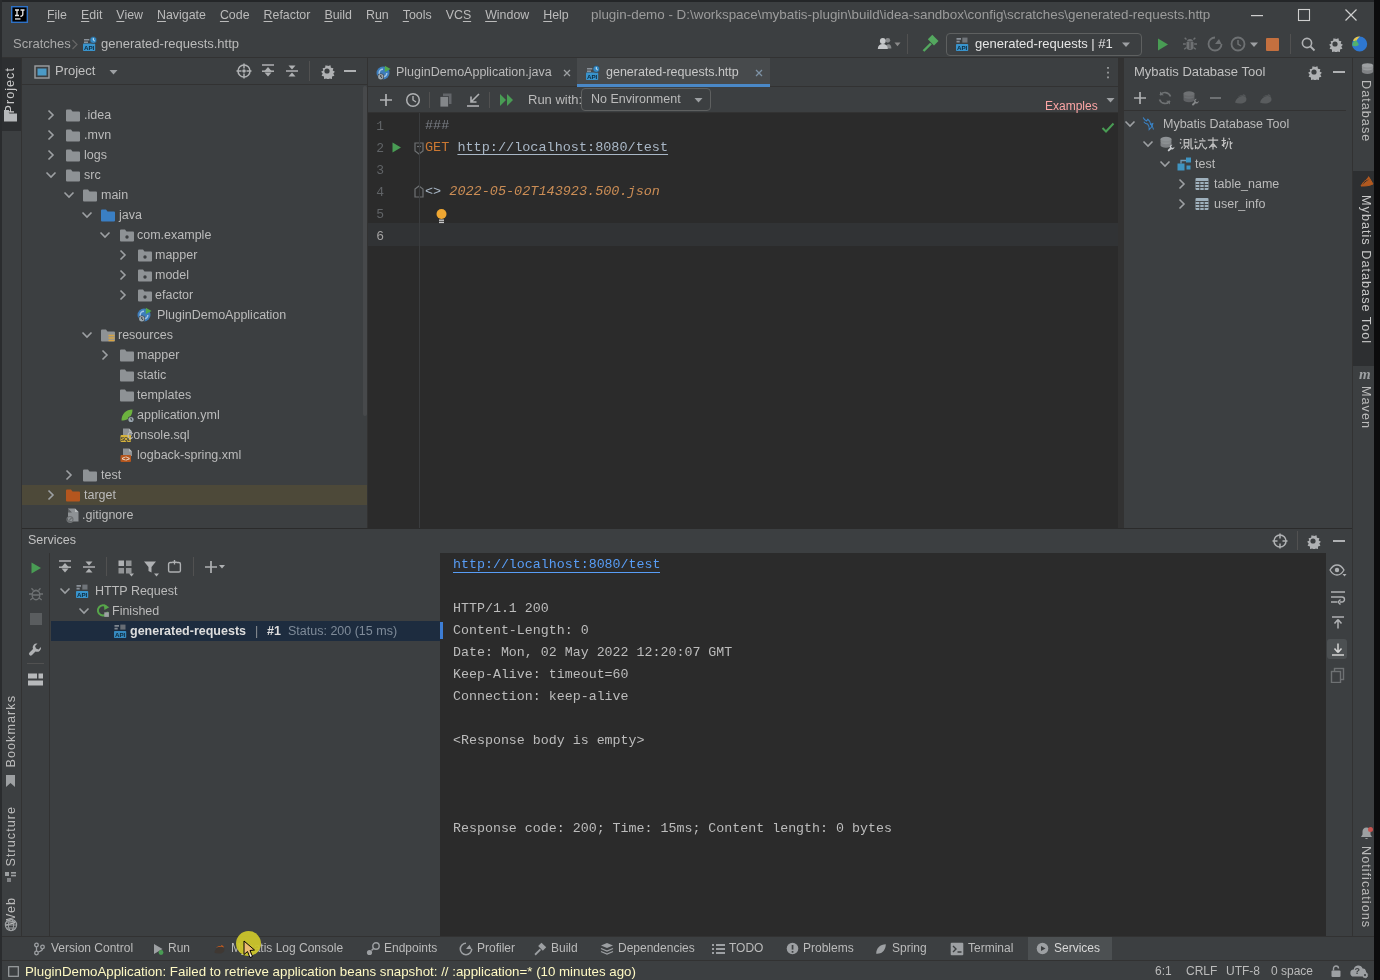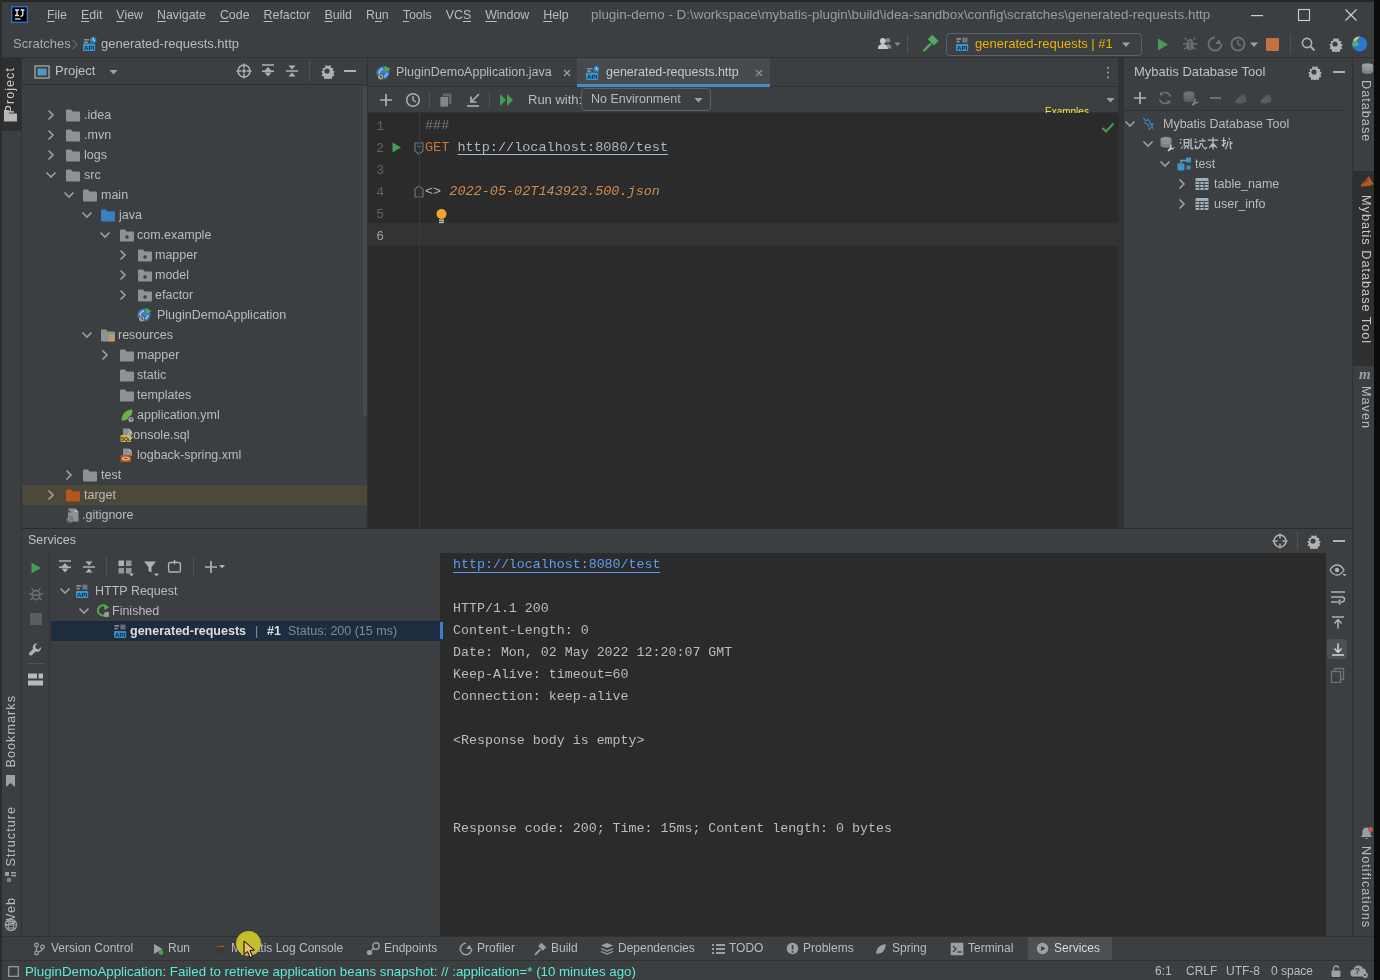--- a/index.html
+++ b/index.html
@@ -99,21 +99,21 @@
       </svg>
     <rect class="abs" style="left:907px;top:4px;width:1px;height:20px;background:#515151"></rect>
     <svg class="abs" style="left:921px;top:4px" width="19" height="19" viewBox="0 0 19 19">
         <path d="M2.5 17 L10 9.5" stroke="#54a85f" stroke-width="2.4"></path>
         <path d="M6.8 5.3 L11.3 0.8 L17.5 7 L13 11.5z" fill="#54a85f"></path>
       </svg>
     <div class="abs" style="left:946px;top:3px;width:196px;height:23px;border:1px solid #5e6060;border-radius:4px;"></div>
     <svg class="abs" style="left:955px;top:6px" width="16" height="16" viewBox="0 0 16 16">
         <use href="#apiplain"></use>
       </svg>
-    <div class="abs" style="left:975px;top:5px;height:18px;line-height:18px;color:#eab308;font-size:13px;">generated-requests | #1</div>
+    <div class="abs" style="left:975px;top:5px;height:18px;line-height:18px;color:#e5e5e5;font-size:13px;">generated-requests | #1</div>
     <svg class="abs" style="left:1120px;top:11px" width="12" height="8" viewBox="0 0 12 8">
         <path d="M2 1.5 l4 4.5 4-4.5z" fill="#9da0a3"></path>
       </svg>
     <svg class="abs" style="left:1155px;top:7px" width="15" height="15" viewBox="0 0 15 15">
         <path d="M3 1.5 L13 7.5 L3 13.5z" fill="#499C54"></path>
       </svg>
     <svg class="abs" style="left:1182px;top:6px" width="16" height="16" viewBox="0 0 16 16" fill="#6e7173">
         <path d="M4.5 6 h7 v4.5 a3.5 3.5 0 0 1-7 0z"></path>
         <path d="M5 5.5 a3 2.6 0 0 1 6 0z"></path>
         <path d="M4.5 3.5 l-1.8-1.8 M11.5 3.5 l1.8-1.8 M3.8 8 H1 M15 8 h-2.8 M4.5 11.5 l-2.3 1.8 M11.5 11.5 l2.3 1.8" stroke="#6e7173" stroke-width="1.4" fill="none"></path>
@@ -511,21 +511,21 @@
     <svg class="abs" style="left:130px;top:5px" width="18" height="16" viewBox="0 0 18 16">
         <path d="M2 2 L8 8 L2 14z" fill="#499C54"></path>
         <path d="M9 2 L15 8 L9 14z" fill="#499C54"></path>
       </svg>
     <div class="abs" style="left:160px;top:5px;color:#bbbbbb;font-size:13px">Run with:</div>
     <div class="abs" style="left:213px;top:1px;width:130px;height:23px;border:1px solid #5e6060;border-radius:4px"></div>
     <div class="abs" style="left:223px;top:5px;color:#bbbbbb;font-size:12.5px">No Environment</div>
     <svg class="abs" style="left:325px;top:10px" width="11" height="7" viewBox="0 0 11 7">
         <path d="M1.5 1 l4 4.5 4-4.5z" fill="#9da0a3"></path>
       </svg>
-    <div class="abs" style="left:677px;top:19px;color:#fde047;font-size:10px">Examples</div>
+    <div class="abs" style="left:677px;top:12px;color:#fca5a5;font-size:12px">Examples</div>
     <svg class="abs" style="left:737px;top:10px" width="11" height="7" viewBox="0 0 11 7">
         <path d="M1.5 1 l4 4.5 4-4.5z" fill="#9da0a3"></path>
       </svg>
   </div>
   <div id="edcontent">
     <div class="abs" style="left:0;top:110px;width:750px;height:23px;background:#313335"></div>
     <div class="lnum" style="left:-4px;top:3px">1</div>
     <div class="lnum" style="left:-4px;top:25px">2</div>
     <div class="lnum" style="left:-4px;top:47px">3</div>
     <div class="lnum" style="left:-4px;top:69px">4</div>
@@ -872,21 +872,21 @@
     <svg class="abs" style="left:1036px;top:5px" width="13" height="13" viewBox="0 0 13 13">
         <circle cx="6.5" cy="6.5" r="5.8" fill="#9da0a3"></circle>
         <path d="M5 4 L9.5 6.5 L5 9z" fill="#3c3f41"></path>
       </svg>
     <div class="btab" style="left:1054px;color:#d8d8d8">Services</div>
   </div>
   <div id="statusbar">
     <svg class="abs" style="left:8px;top:5px" width="11" height="11" viewBox="0 0 11 11">
         <rect x="0.7" y="0.7" width="9.6" height="9.6" fill="none" stroke="#9da0a3" stroke-width="1.2"></rect>
       </svg>
-    <div class="abs" style="left:25px;top:3px;color:#5eead4;font-size:13.3px">PluginDemoApplication: Failed to retrieve application beans snapshot: // :application=* (10 minutes ago)</div>
+    <div class="abs" style="left:25px;top:3px;color:#fef9c3;font-size:13.3px">PluginDemoApplication: Failed to retrieve application beans snapshot: // :application=* (10 minutes ago)</div>
     <div class="abs" style="left:1155px;top:3px">6:1</div>
     <div class="abs" style="left:1186px;top:3px">CRLF</div>
     <div class="abs" style="left:1226px;top:3px">UTF-8</div>
     <div class="abs" style="left:1271px;top:3px">0 space</div>
     <svg class="abs" style="left:1330px;top:4px" width="12" height="13" viewBox="0 0 12 13">
         <rect x="1.5" y="5.5" width="9" height="6.5" fill="#9da0a3" rx="1"></rect>
         <path d="M3.5 5.5 v-2 a2.5 2.5 0 0 1 5 0" fill="none" stroke="#9da0a3" stroke-width="1.4"></path>
       </svg>
     <svg class="abs" style="left:1349px;top:3px" width="20" height="16" viewBox="0 0 20 16">
         <path d="M5 12.5 a3.5 3.5 0 0 1-0.3-7 a4.6 4.6 0 0 1 8.9-1 a3.2 3.2 0 0 1 1.6 6.1 l-2 1.9z" fill="#9da0a3"></path>

